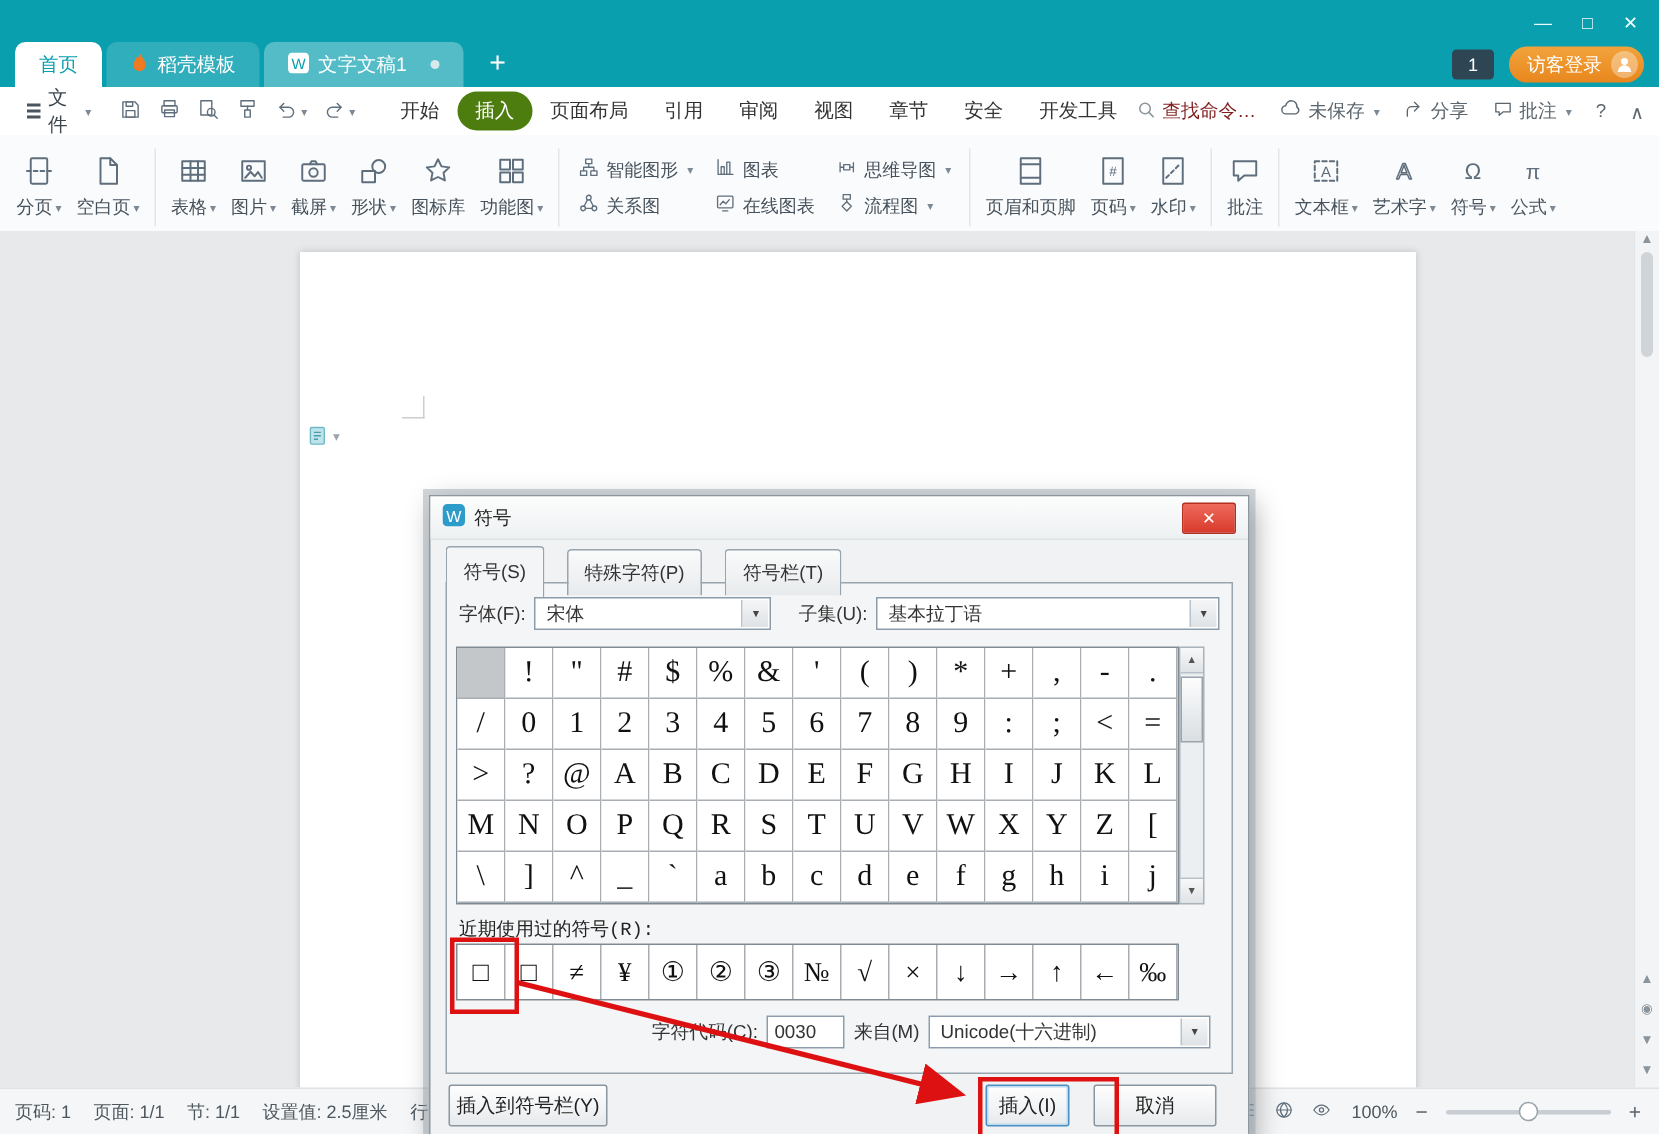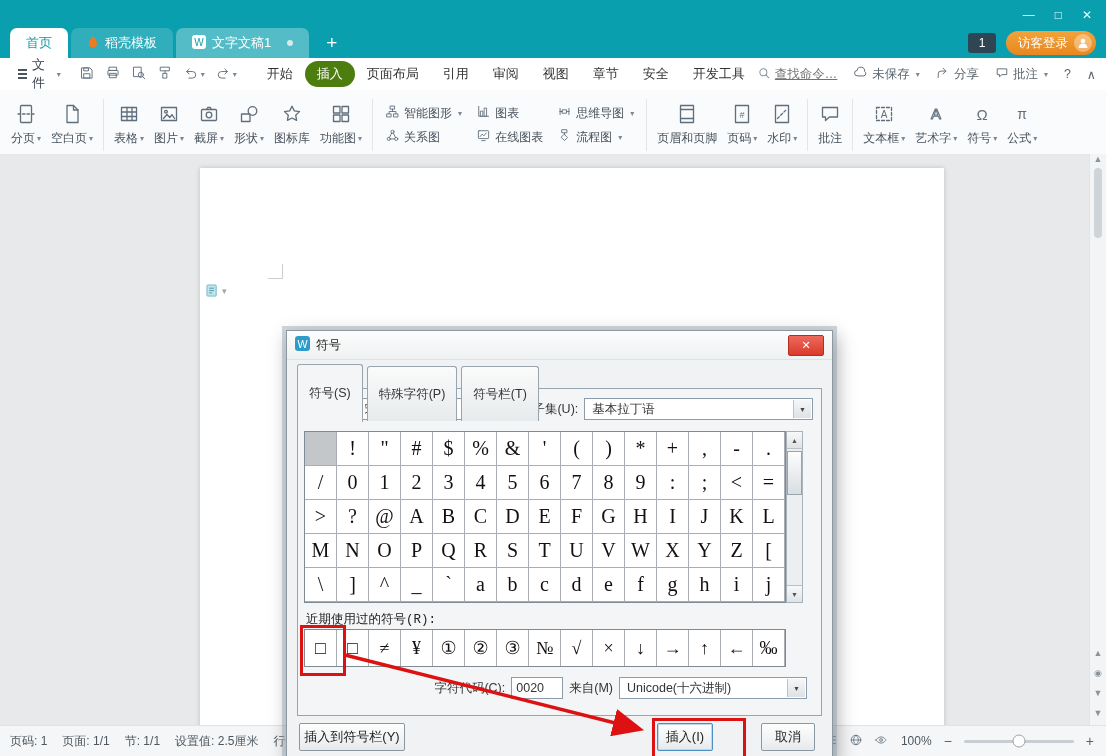--- a/index.html
+++ b/index.html
@@ -34,21 +34,21 @@
   .file-menu{display:flex;align-items:center;gap:5px;padding:0 8px;color:#3c464f;}
   .hamb{display:inline-block;width:13px;}
   .hamb i{display:block;height:1.5px;background:#4a555e;margin:2.5px 0;}
   .mq{display:flex;align-items:center;gap:2px;margin-left:6px;}
   .mq-btn{display:flex;align-items:center;padding:3px 4px;border-radius:3px;}
   .menu-tabs{display:flex;align-items:center;margin-left:14px;}
   .menu-tab{padding:4px 12px;color:#333;white-space:nowrap;}
   .menu-tab.active{background:#4d7c0f;color:#fff;border-radius:13px;}
   .mb-right{margin-left:auto;display:flex;align-items:center;gap:16px;color:#5a656e;font-size:12.5px;white-space:nowrap;}
   .mb-item{display:flex;align-items:center;gap:4px;}
-  .mb-search{color:#737373;text-decoration:underline;}
+  .mb-search{color:#7f1d1d;}
 
   
   .ribbon{position:absolute;top:90px;left:0;right:0;height:64px;background:#fafbfc;
           border-bottom:1px solid #dfe3e6;}
   .rb-items{display:flex;align-items:stretch;height:100%;padding:3px 6px;}
   .rb-item{display:flex;flex-direction:column;align-items:center;justify-content:center;gap:2px;
            padding:2px 5px;border-radius:3px;color:#46525c;font-size:12px;white-space:nowrap;}
   .rb-label{display:flex;align-items:center;}
   .rb-sep{width:1px;background:#e2e6e9;margin:6px 5px;}
   .rb-stack{display:flex;flex-direction:column;justify-content:center;gap:4px;padding:0 2px;}
@@ -72,21 +72,21 @@
   .dialog{position:absolute;left:286px;top:176px;width:545px;height:430px;background:#f0f2f3;
           border:1px solid #8b98a2;outline:4px solid rgba(150,162,171,.45);
           box-shadow:3px 6px 18px rgba(0,0,0,.38);z-index:50;font-size:12.5px;}
   .dlg-title{position:absolute;top:0;left:0;right:0;height:28px;display:flex;align-items:center;
              padding:0 8px;background:linear-gradient(#fcfdfd,#eef1f2);border-bottom:1px solid #dde2e5;}
   .dlg-title-text{margin-left:6px;color:#222;}
   .dlg-close{margin-left:auto;width:34px;height:19px;background:linear-gradient(#ee6a5c,#d83a2b);
              border:1px solid #b42e20;border-radius:2px;color:#fff;display:flex;align-items:center;
              justify-content:center;font-size:11px;}
   .dlg-tabs{position:absolute;top:33px;left:10px;display:flex;align-items:flex-end;z-index:2;}
-  .dlg-tab{height:22px;display:flex;align-items:center;padding:16px 11px;margin-right:4px;
+  .dlg-tab{height:22px;display:flex;align-items:center;padding:4px 11px;margin-right:15px;
            border:1px solid #98a4ae;border-bottom:none;border-radius:3px 3px 0 0;
            background:linear-gradient(#fafbfb,#e7eaec);color:#333;}
   .dlg-tab.active{height:25px;background:#f4f5f6;margin-bottom:-1px;}
   .tab-page{position:absolute;top:57px;left:10px;width:523px;height:326px;border:1px solid #98a4ae;
             background:#f4f5f6;}
   .font-row{position:absolute;top:9px;left:8px;right:8px;display:flex;align-items:center;gap:6px;}
   .combo{position:relative;background:#fff;border:1px solid #8c9cac;height:22px;display:flex;
          align-items:center;padding:0 22px 0 7px;white-space:nowrap;box-sizing:border-box;}
   .combo .cbtn{position:absolute;right:1px;top:1px;bottom:1px;width:17px;
          background:linear-gradient(#f5f6f7,#dde2e6);border-left:1px solid #b9c3cc;
@@ -108,21 +108,21 @@
   .rec-cell{border-right:1px solid #a8aeb4;display:flex;align-items:center;justify-content:center;
          font-family:"Liberation Serif","DejaVu Serif",serif;font-size:18px;color:#111;}
   .code-row{position:absolute;top:288px;right:14px;display:flex;align-items:center;gap:6px;}
   .code-input{width:42px;height:20px;border:1px solid #8c9cac;background:#fff;display:flex;
          align-items:center;padding:0 4px;}
   .dlg-btn{position:absolute;height:28px;border:1px solid #8a96a0;border-radius:2px;
          background:linear-gradient(#fefefe,#e7eaec);display:flex;align-items:center;
          justify-content:center;font-size:13px;color:#222;box-sizing:border-box;}
   .btn-inssymbar{left:12px;top:392px;width:106px;}
   .btn-insert{left:370px;top:392px;width:56px;border:1px solid #4a90c4;box-shadow:inset 0 0 0 1px #bcd9ee;}
-  .btn-cancel{left:474px;top:392px;width:54px;text-align:center;}
+  .btn-cancel{left:442px;top:392px;width:82px;text-align:center;}
   .anno{position:absolute;border:3px solid #dd1111;z-index:60;pointer-events:none;}
   .anno-arrow{position:absolute;left:0;top:0;z-index:61;pointer-events:none;}
 
   
   .statusbar{position:absolute;bottom:0;left:0;right:0;height:30px;background:#f5f6f7;
          border-top:1px solid #e0e3e5;display:flex;align-items:center;gap:15px;padding:0 10px;
          font-size:12px;color:#4d575f;white-space:nowrap;}
   .sb-item{display:flex;align-items:center;gap:4px;justify-content:flex-end;}
   .sb-right{margin-left:auto;display:flex;align-items:center;gap:10px;}
   .sb-vic{display:flex;align-items:center;padding:3px;border-radius:3px;}
@@ -662,21 +662,21 @@
             <div class="rec-cell">√</div>
             <div class="rec-cell">×</div>
             <div class="rec-cell">↓</div>
             <div class="rec-cell">→</div>
             <div class="rec-cell">↑</div>
             <div class="rec-cell">←</div>
             <div class="rec-cell">‰</div>
           </div>
         <div class="code-row">
           <span>字符代码(C):</span>
-          <div class="code-input">0020</div>
+          <div class="code-input">0030</div>
           <span>来自(M)</span>
           <div class="combo" style="width:188px;">
             <span>Unicode(十六进制)</span>
             <span class="cbtn">▼</span>
           </div>
         </div>
       </div>
       <div class="dlg-btn btn-inssymbar">插入到符号栏(Y)</div>
       <div class="dlg-btn btn-insert">插入(I)</div>
       <div class="dlg-btn btn-cancel">取消</div>

